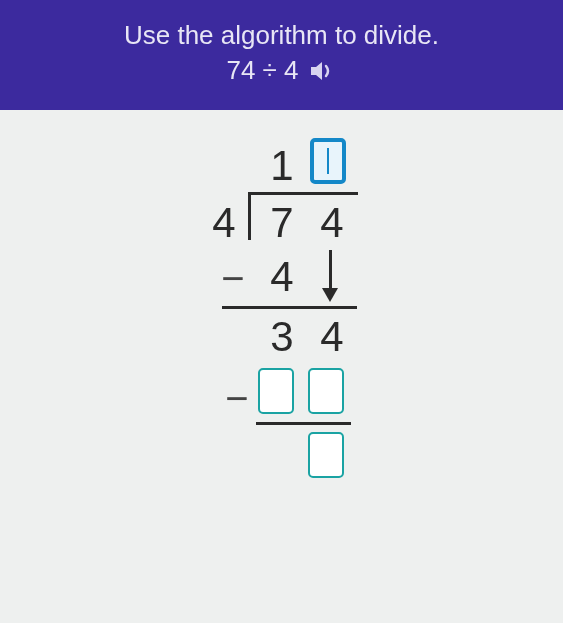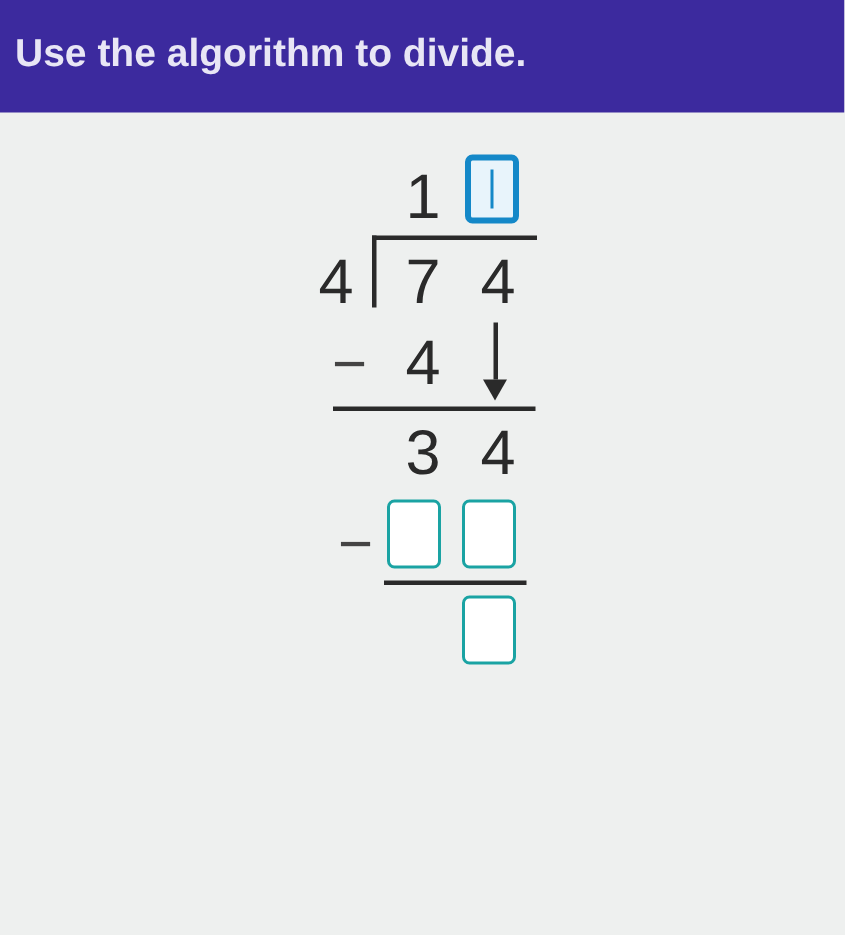--- a/index.html
+++ b/index.html
@@ -7,23 +7,24 @@
   body {
     width: 563px;
     height: 623px;
     font-family: Arial, Helvetica, sans-serif;
     background: #eef0ef;
     overflow: hidden;
   }
   .header {
     background: #3c2a9e;
     color: #e8e6f5;
+    text-align: center;
     padding: 18px 10px 22px;
     font-size: 26px;
-    font-weight: 700;
+    font-weight: 400;
     line-height: 1.35;
   }
   .header .line2 {
     display: inline-flex;
     align-items: center;
     gap: 10px;
   }
   .speaker {
     display: inline-flex;
     align-items: center;
@@ -99,20 +100,29 @@
     border-top: 14px solid #2a2a2a;
     margin: 0 auto;
   }
   .pos { position: absolute; }
 </style>
 </head>
 <body>
 
 <div class="header">
   <div>Use the algorithm to divide.</div>
+  <div class="line2">
+    <span>74 ÷ 4</span>
+    <span class="speaker">
+      <svg width="28" height="24" viewBox="0 0 28 24">
+        <path d="M2 8 L7 8 L13 3 L13 21 L7 16 L2 16 Z" fill="#d8d4f0"></path>
+        <path d="M17 7 Q21 12 17 17" stroke="#d8d4f0" stroke-width="2.5" fill="none" stroke-linecap="round"></path>
+      </svg>
+    </span>
+  </div>
 </div>
 
 <div class="work-area">
 
   
   <span class="digit pos" style="left:263px; top:35px;">1</span>
   <span class="input-box active pos" style="left:310px; top:28px;"></span>
 
   
   <div class="hline" style="left:248px; top:82px; width:110px;"></div>

